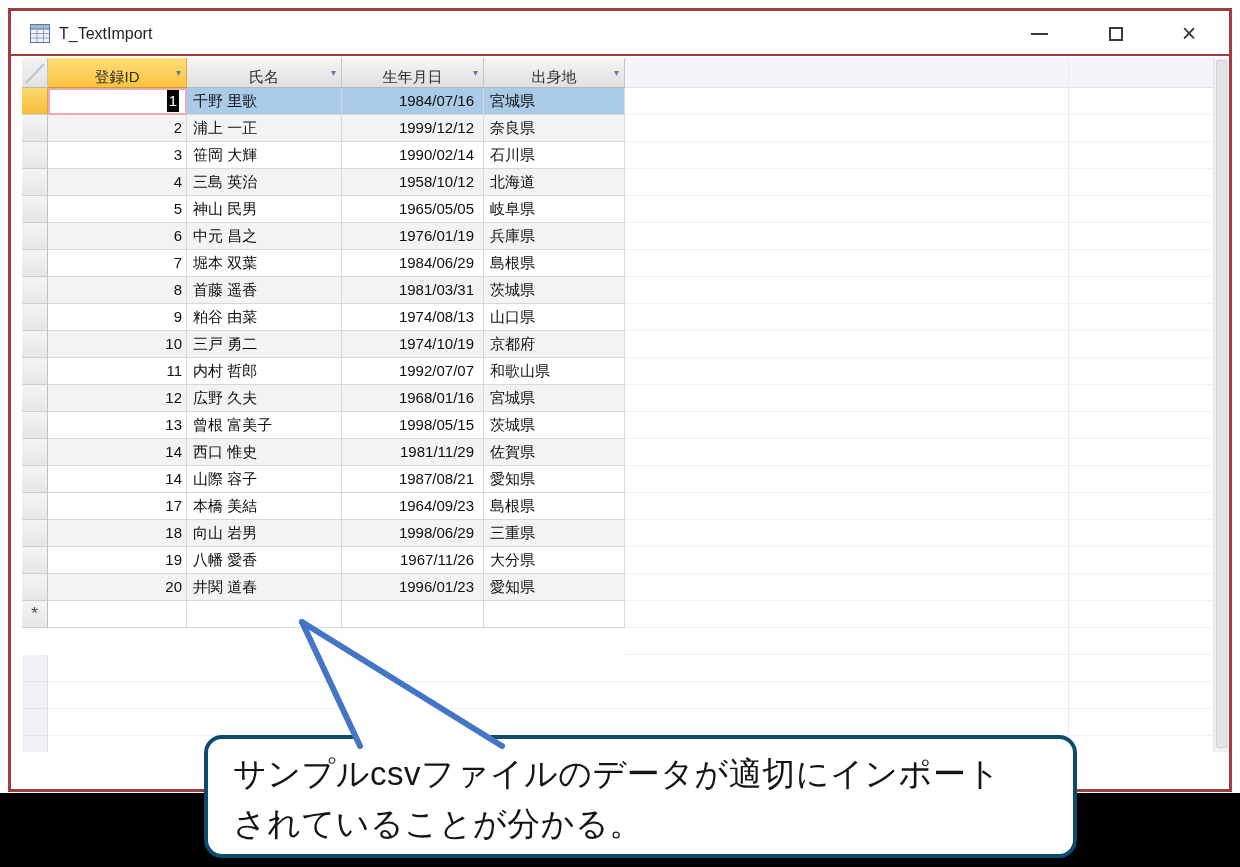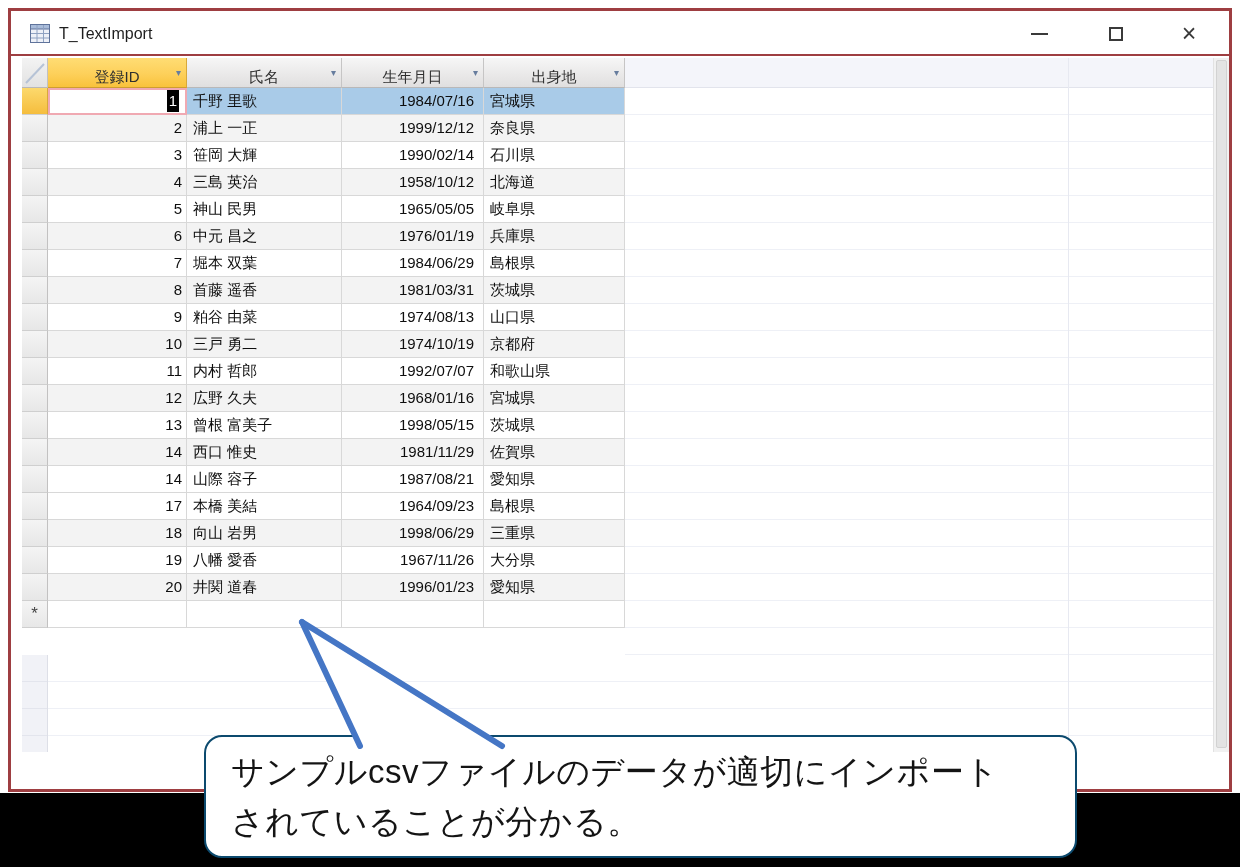--- a/index.html
+++ b/index.html
@@ -96,21 +96,21 @@
   }
   .faint-vline { position:absolute; left:1057px; top:0; width:1px; height:694px; background:#e7e9f1; }
 
   
   .vscroll { position:absolute; left:1202px; top:0; width:16px; height:694px; background:#f1f1f1; border-left:1px solid #e2e2e2; }
   .vthumb { position:absolute; left:2px; top:2px; width:11px; height:688px; background:#e3e3e3; border:1px solid #d2d2d2; border-radius:2px; }
 
   
   .callout {
     position:absolute; left:204px; top:735px; width:873px; height:123px;
-    background:#fff; border:2px solid #0c4a6e; border-radius:18px; z-index:10;
+    background:#fff; border:4px solid #0c4a6e; border-radius:18px; z-index:10;
   }
   .callout-text {
     padding:10px 0 0 25px; font-size:33px; line-height:1.52; color:#141414;
     white-space:pre-line; letter-spacing:0.5px;
   }
   .tail-svg { position:absolute; left:0; top:0; width:1240px; height:867px; pointer-events:none; z-index:11; }
 </style>
 </head>
 <body>
 

